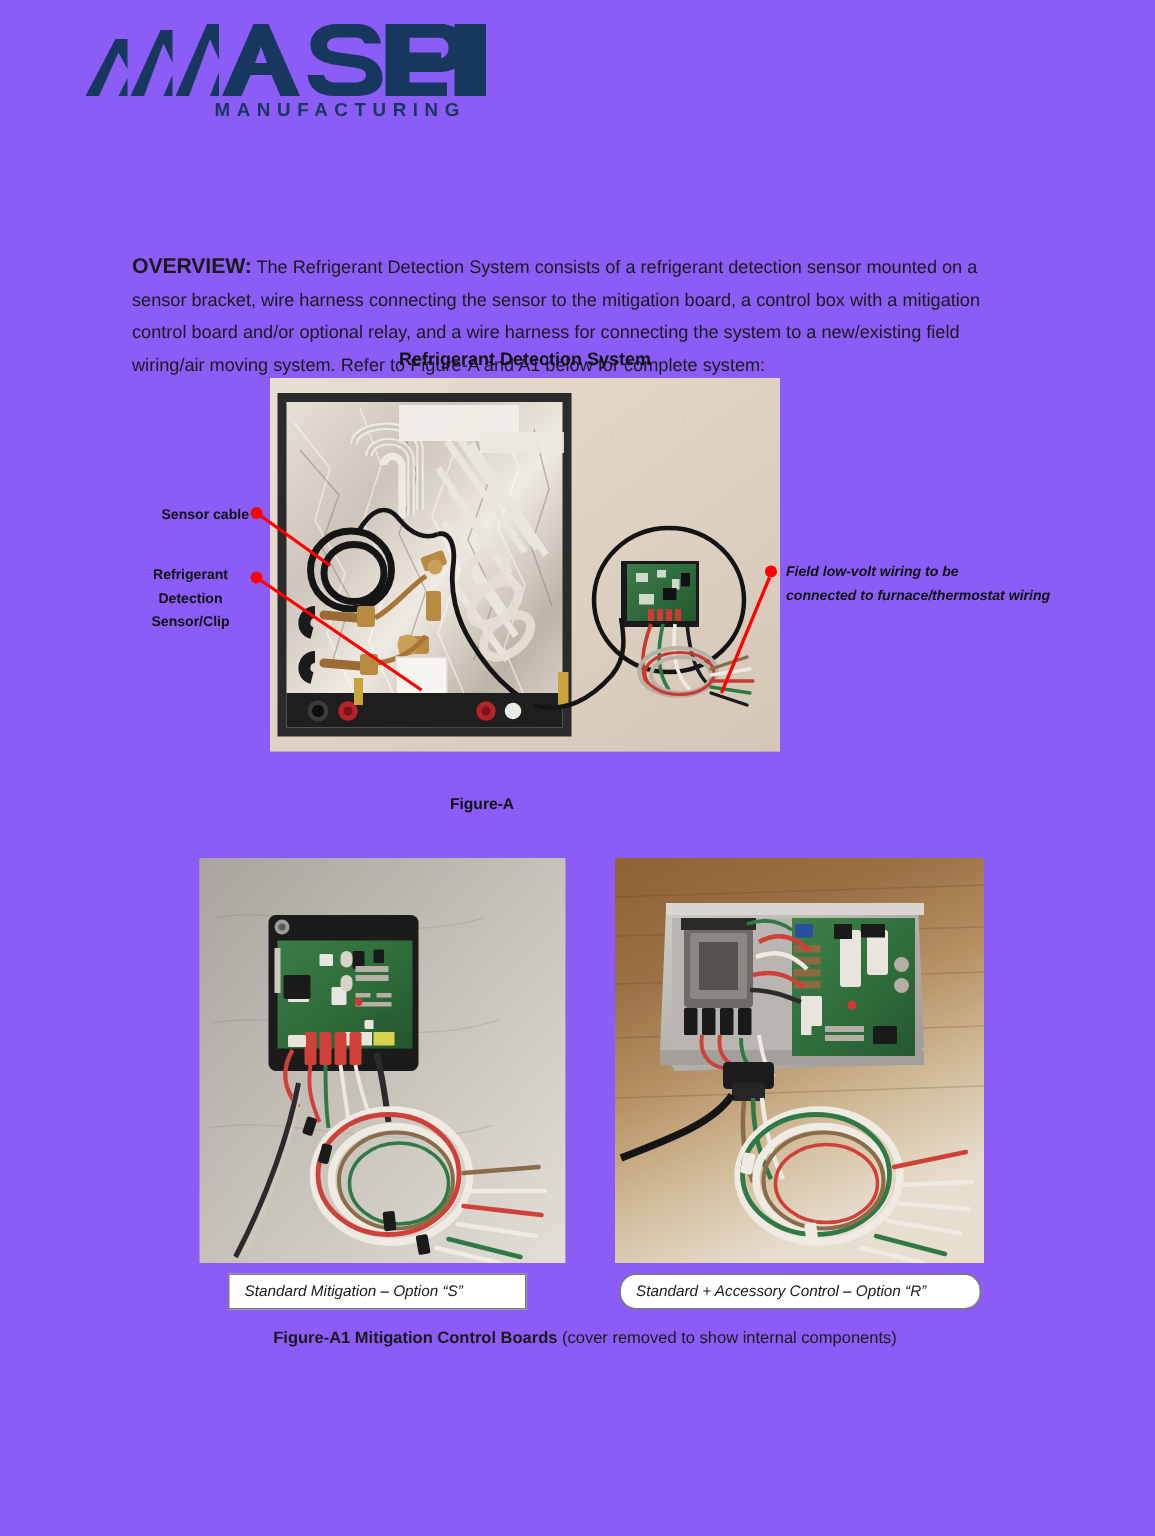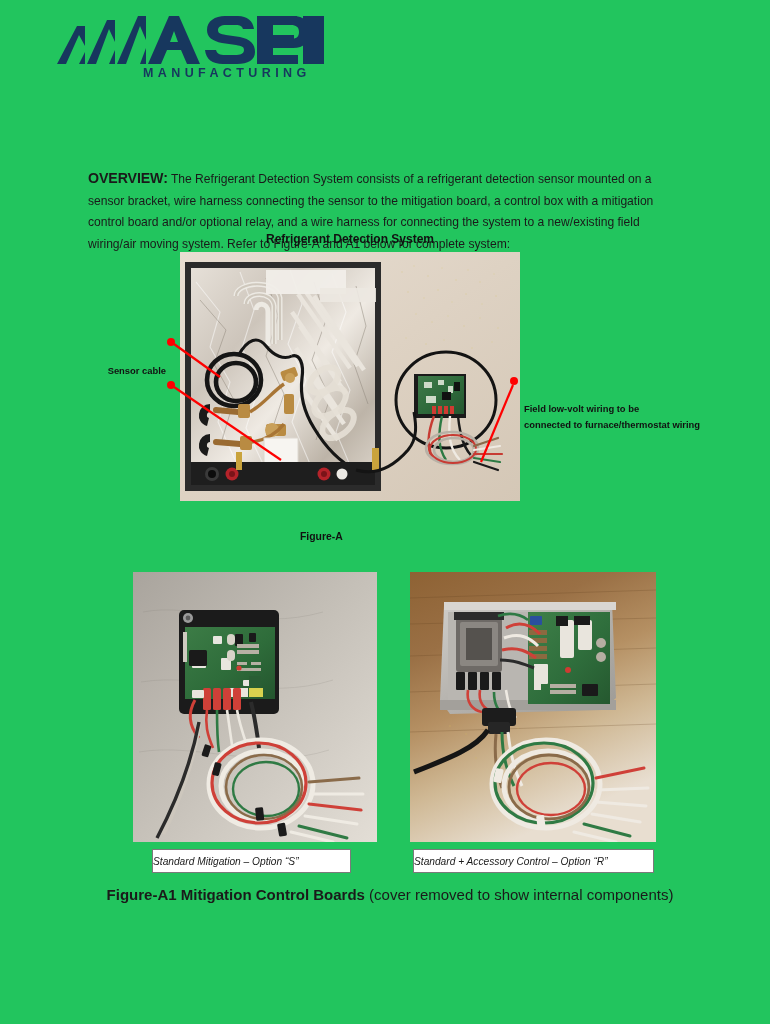--- a/index.html
+++ b/index.html
@@ -10,21 +10,21 @@
     background: #ffffff;
     font-family: "Liberation Sans", sans-serif;
     color: #000000;
     overflow: hidden;
   }
 
   .page {
     position: relative;
     width: 770px;
     height: 1024px;
-    background: #22c55e;
+    background: #8b5cf6;
   }
 
   
   .logo-block {
     position: absolute;
     left: 55px;
     top: 16px;
     width: 270px;
     height: 62px;
   }
@@ -82,39 +82,39 @@
     background: #ded5cb;
   }
 
   
   .callout-label {
     position: absolute;
     font-size: 9.4px;
     font-weight: bold;
     color: #111;
     line-height: 15.5px;
-    margin-top: 28px;
   }
   .callout-sensor-cable {
     left: 88px;
     top: 335px;
     width: 78px;
     text-align: right;
   }
   .callout-sensor-clip {
     left: 88px;
     top: 375px;
     width: 78px;
     text-align: center;
   }
   .callout-field-wiring {
     left: 524px;
     top: 373px;
     width: 220px;
     text-align: left;
+    font-style: italic;
   }
 
   .dot {
     position: absolute;
     width: 8px;
     height: 8px;
     border-radius: 50%;
     background: #fe0000;
   }
   .dot-a { left: 167px; top: 338px; }
@@ -162,35 +162,35 @@
   }
 
   
   .caption-box {
     position: absolute;
     height: 24px;
     border: 1px solid #7a7a7a;
     background: #ffffff;
     display: flex;
     align-items: center;
-    padding-left: 0;
+    padding-left: 10px;
     font-size: 10.2px;
     font-style: italic;
     color: #1a1a1a;
   }
   .caption-box-left { left: 152px; top: 849px; width: 199px; }
-  .caption-box-right { left: 413px; top: 849px; width: 241px; }
+  .caption-box-right { left: 413px; top: 849px; width: 241px; border-radius: 11px; }
 
   .final-caption {
     position: absolute;
     left: 60px;
     top: 886px;
     width: 660px;
     text-align: center;
-    font-size: 15px;
+    font-size: 11px;
     color: #1a1a1a;
   }
   .final-caption b { font-weight: bold; }
 </style>
 </head>
 <body>
 
 <div class="page">
 
   <div class="logo-block">
@@ -436,20 +436,25 @@
     <line x1="174" y1="344" x2="220" y2="377" stroke="#fe0000" stroke-width="2.2"></line>
     <line x1="174" y1="387" x2="281" y2="460" stroke="#fe0000" stroke-width="2.2"></line>
     <line x1="513" y1="385" x2="481" y2="462" stroke="#fe0000" stroke-width="2.2"></line>
   </svg>
 
   <div class="dot dot-a"></div>
   <div class="dot dot-b"></div>
   <div class="dot dot-c"></div>
 
   <div class="callout-label callout-sensor-cable">Sensor cable</div>
+  <div class="callout-label callout-sensor-clip">
+    <span style="white-space:pre-line">Refrigerant
+Detection
+Sensor/Clip</span>
+  </div>
   <div class="callout-label callout-field-wiring">
     <span style="white-space:pre-line">Field low-volt wiring to be
 connected to furnace/thermostat wiring</span>
   </div>
 
   <div class="figure-a-caption">Figure-A</div>
 
   <div class="photo-bl">
     <svg width="244" height="270" viewBox="0 0 244 270">
       <defs>

